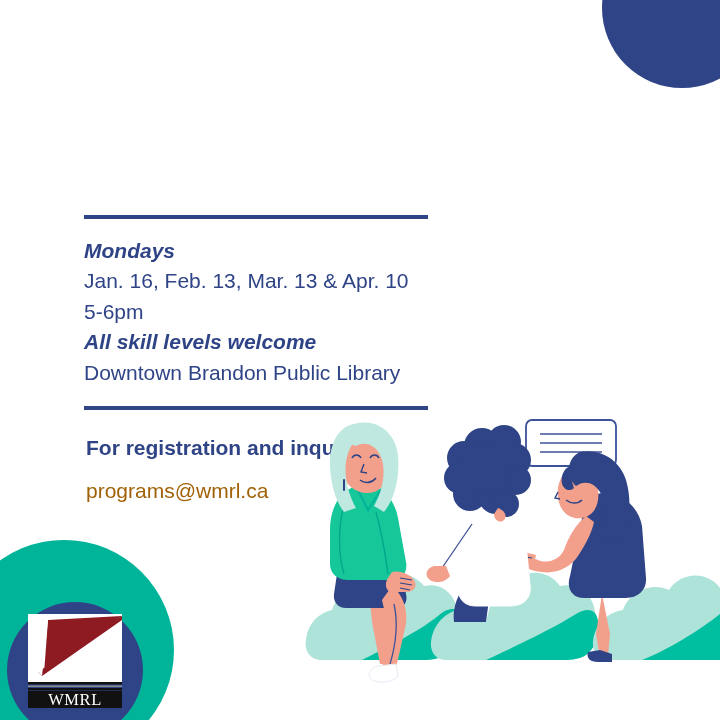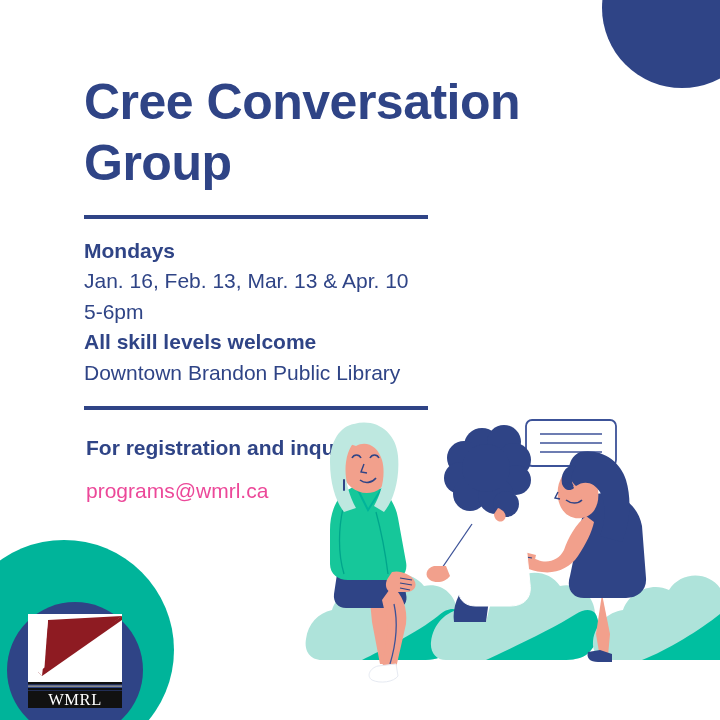--- a/index.html
+++ b/index.html
@@ -87,41 +87,41 @@
     left: 84px;
     top: 236px;
     width: 470px;
   }
   .details .line {
     font-size: 21px;
     line-height: 1.45;
     color: #2F4486;
     white-space: nowrap;
   }
-  .details .line.bold { font-weight: bold; }
+  .details .line.bold { font-weight: bold; font-style: italic; }
 
   
   .contact {
     position: absolute;
     left: 86px;
     top: 432px;
     width: 420px;
   }
   .contact-heading {
     font-size: 21px;
     font-weight: bold;
     color: #2F4486;
     line-height: 1.5;
     white-space: nowrap;
   }
   .contact-email {
     margin-top: 12px;
     font-size: 21px;
     font-weight: normal;
-    color: #ec4899;
+    color: #a16207;
     line-height: 1.4;
     white-space: nowrap;
   }
 
   
   .illustration {
     position: absolute;
     left: 300px;
     top: 408px;
     width: 420px;
@@ -130,21 +130,20 @@
 </style>
 </head>
 <body>
 
 <div id="poster">
 
   <div class="corner-navy-circle"></div>
   <div class="corner-teal-circle"></div>
   <div class="logo-navy-circle"></div>
 
-  <h1 class="headline"><span>Cree Conversation</span><br><span>Group</span></h1>
 
   <div class="rule rule-top"></div>
 
   <div class="details">
     <div class="line bold">Mondays</div>
     <div class="line">Jan. 16, Feb. 13, Mar. 13 &amp; Apr. 10</div>
     <div class="line">5-6pm</div>
     <div class="line bold">All skill levels welcome</div>
     <div class="line">Downtown Brandon Public Library</div>
   </div>

